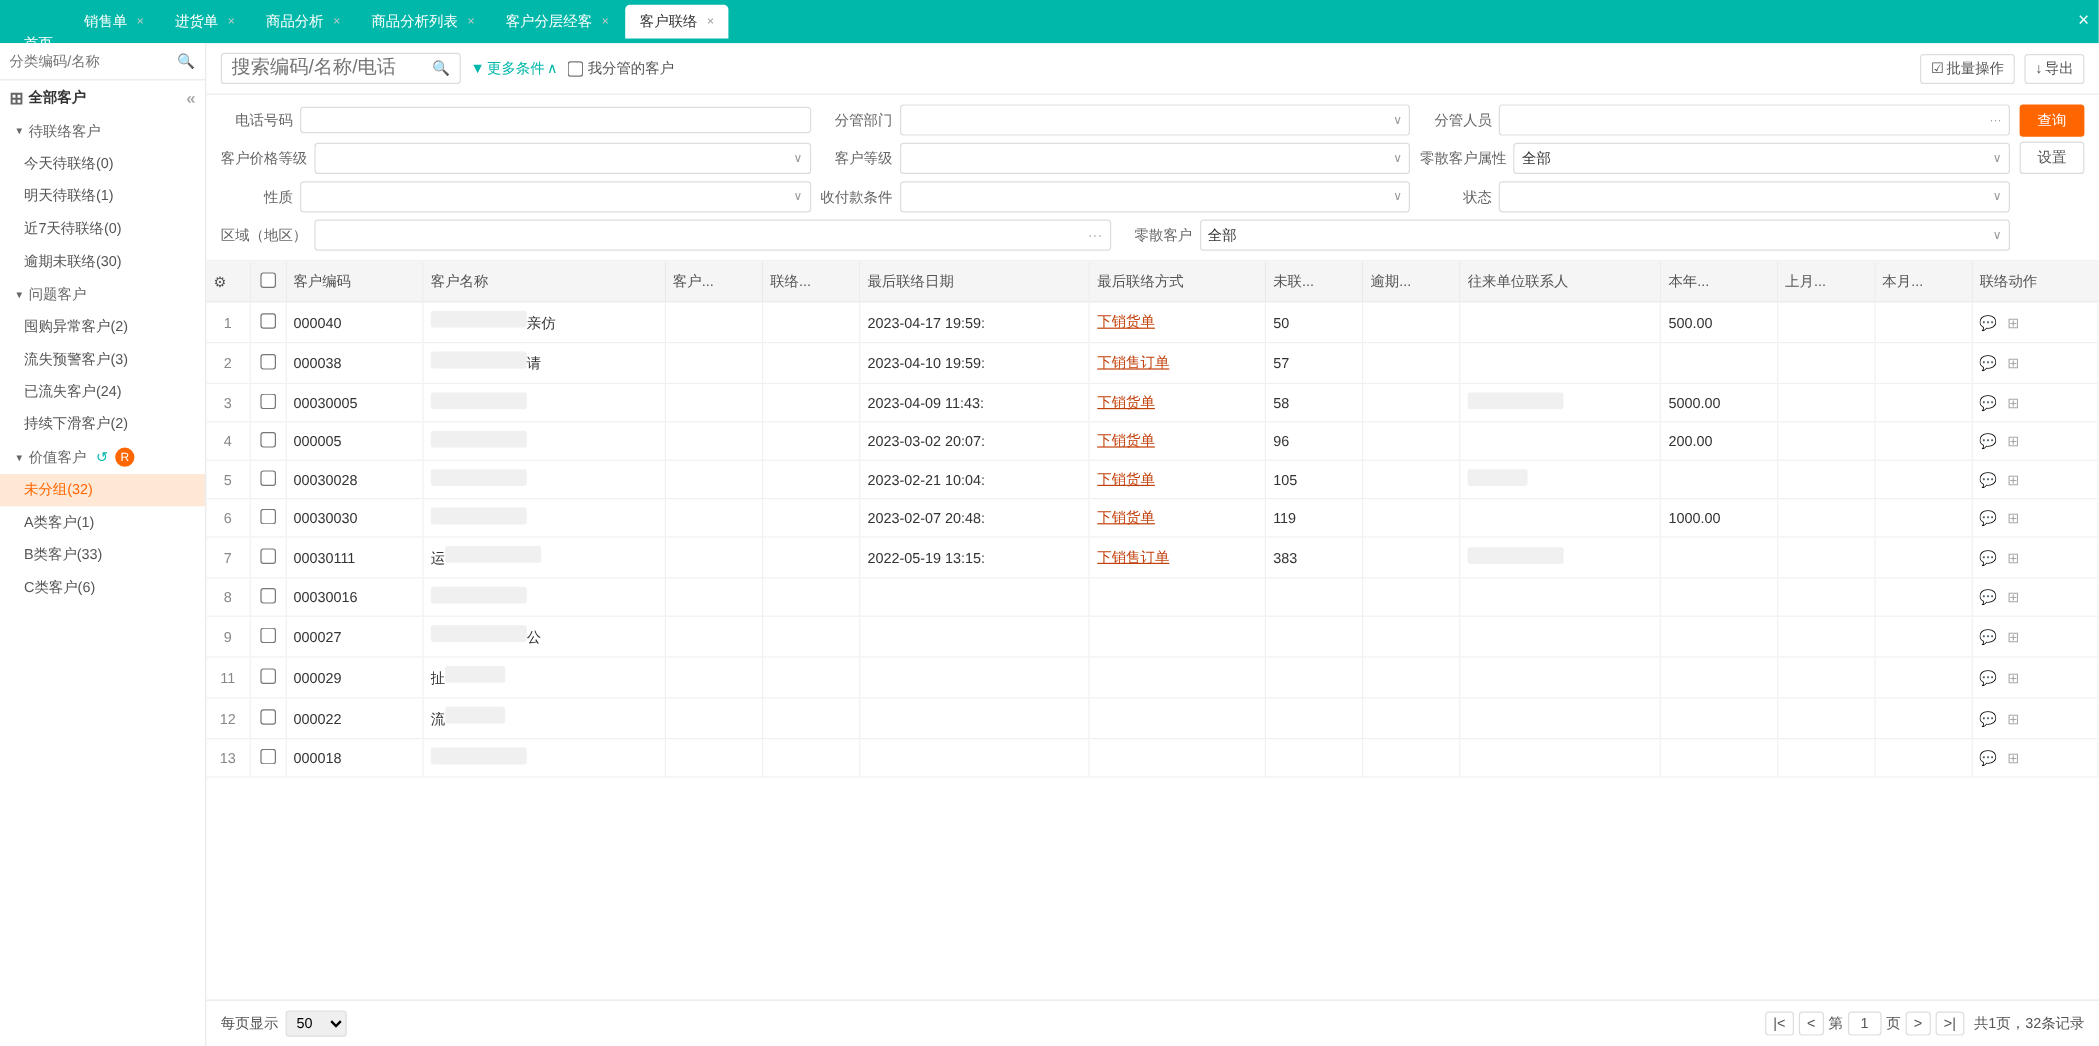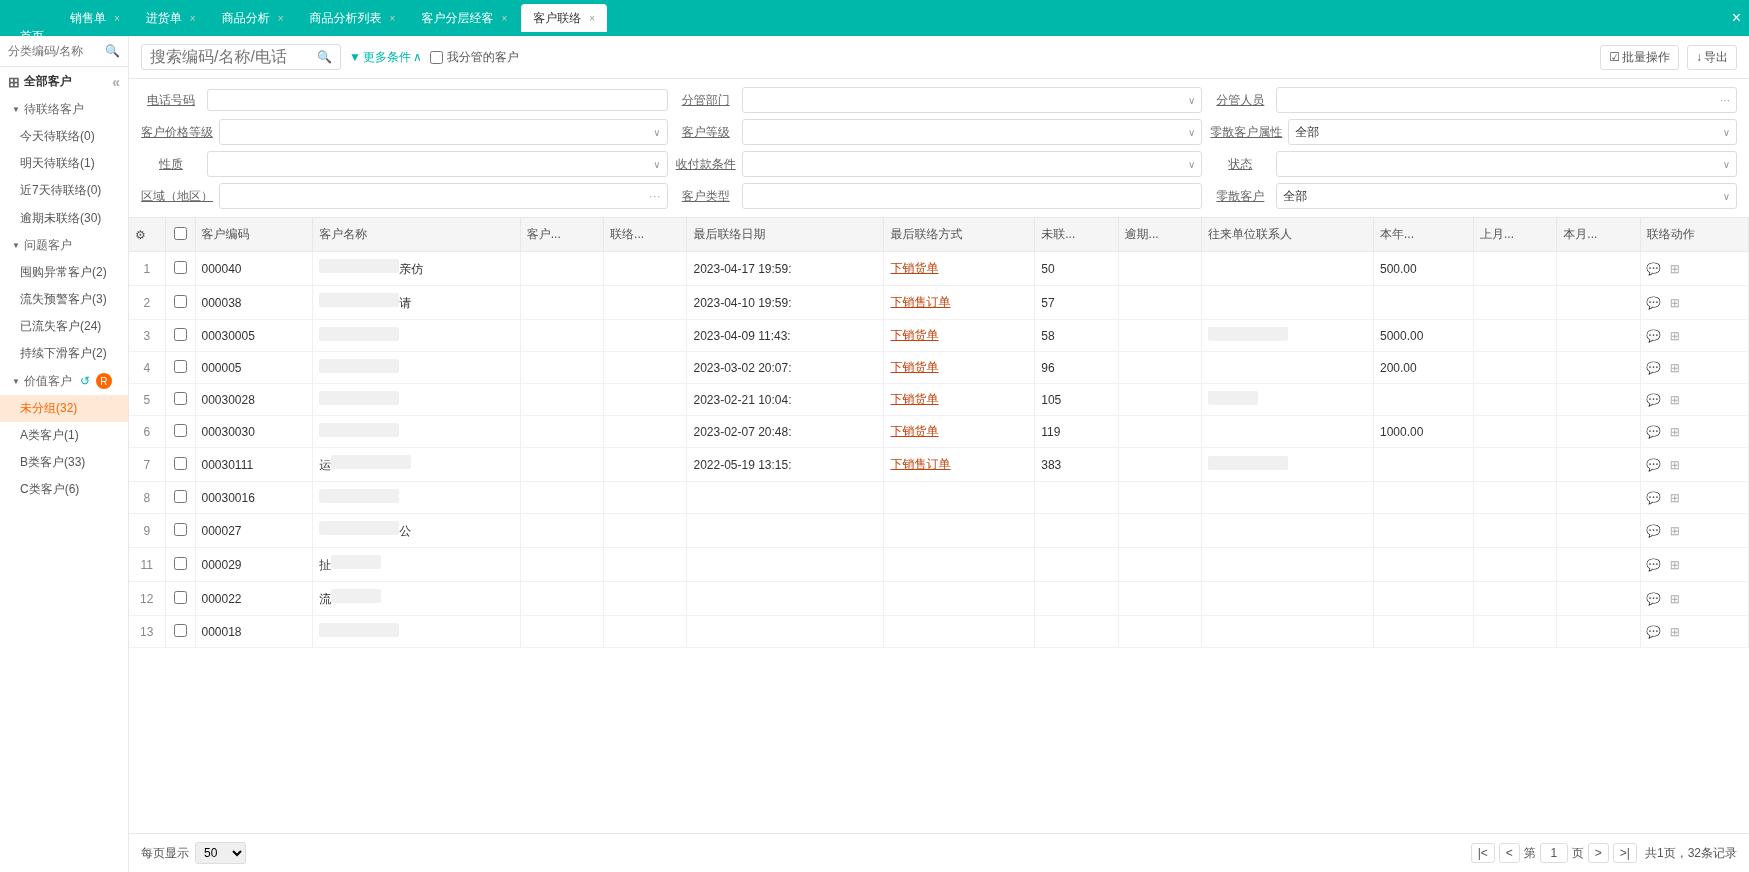--- a/index.html
+++ b/index.html
@@ -36,21 +36,21 @@
     .nav-close-all { margin-left: auto; color: #fff; cursor: pointer; font-size: 16px; line-height: 1; }
 
     
     .main-layout {
       display: flex;
       height: calc(100vh - 36px);
     }
 
     
     .sidebar {
-      width: 129px;
+      width: 172px;
       background: #fff;
       border-right: 1px solid #e8e8e8;
       display: flex;
       flex-direction: column;
       overflow-y: auto;
       flex-shrink: 0;
     }
     .sidebar-search {
       display: flex;
       align-items: center;
@@ -183,22 +183,21 @@
     .filter-field {
       display: flex;
       align-items: center;
       gap: 6px;
       flex: 1;
     }
     .filter-label {
       color: #666;
       white-space: nowrap;
       min-width: 60px;
-      text-align: center;
-      text-decoration: underline;
+      text-align: right;
     }
     .filter-input {
       flex: 1;
       border: 1px solid #ddd;
       border-radius: 3px;
       padding: 3px 6px;
       font-size: 12px;
       outline: none;
       color: #333;
     }
@@ -518,36 +517,33 @@
 
           <div class="filter-row">
             <div class="filter-field">
               <span class="filter-label">区域（地区）</span>
               <div class="filter-select">
                 <span></span>
                 <span class="filter-dots">···</span>
               </div>
             </div>
             <div class="filter-field">
-              <span class="filter-label">客户类型</span>
-              <div class="filter-select">
-                <span></span>
-                <span class="chev"></span>
-              </div>
-            </div>
-            <div class="filter-field">
               <span class="filter-label">零散客户</span>
               <div class="filter-select">
                 <span>全部</span>
                 <span class="chev">∨</span>
               </div>
             </div>
           </div>
         </div>
 
+        <div class="filter-actions">
+          <button class="btn-query">查询</button>
+          <button class="btn-reset">设置</button>
+        </div>
       </div>
     </div>
 
     <div class="table-container">
       <table>
         <thead>
           <tr>
             <th style="width:36px;">
               <span>⚙</span>
             </th>

